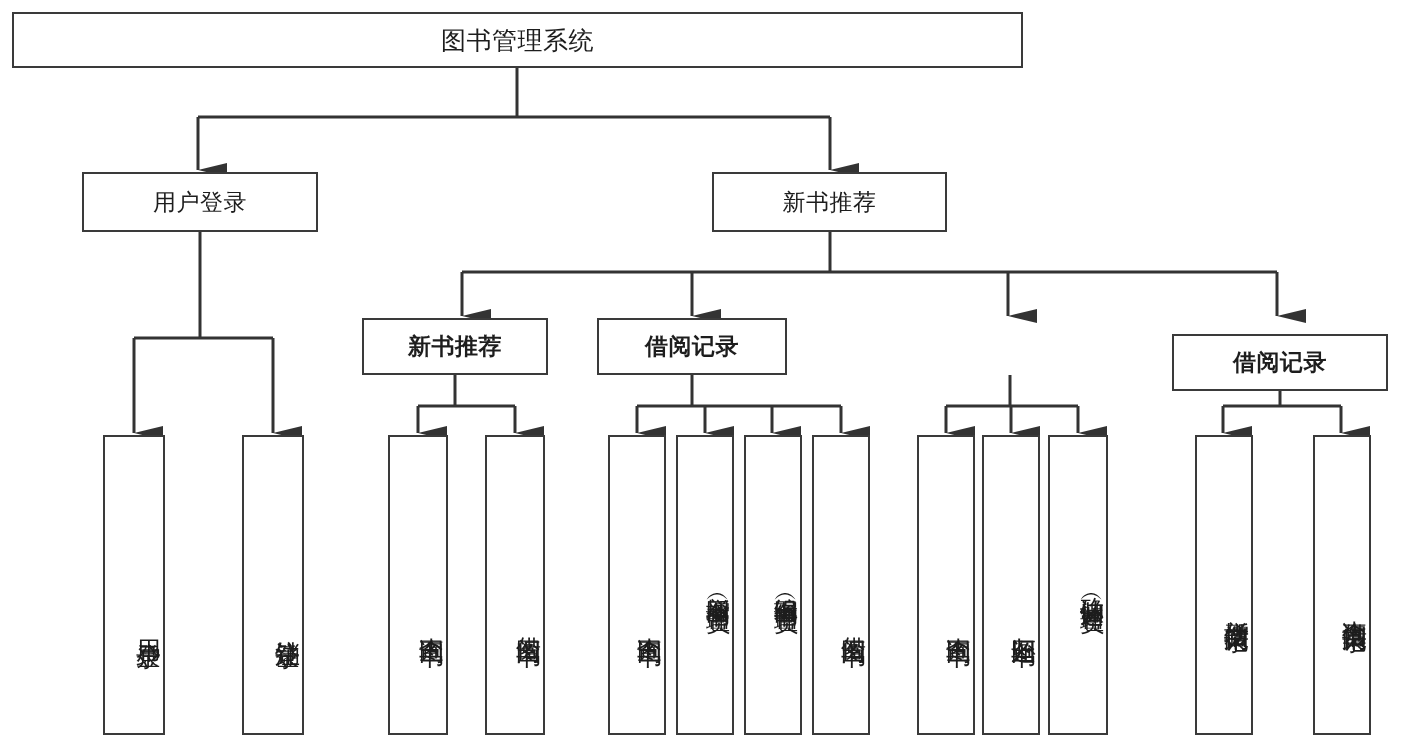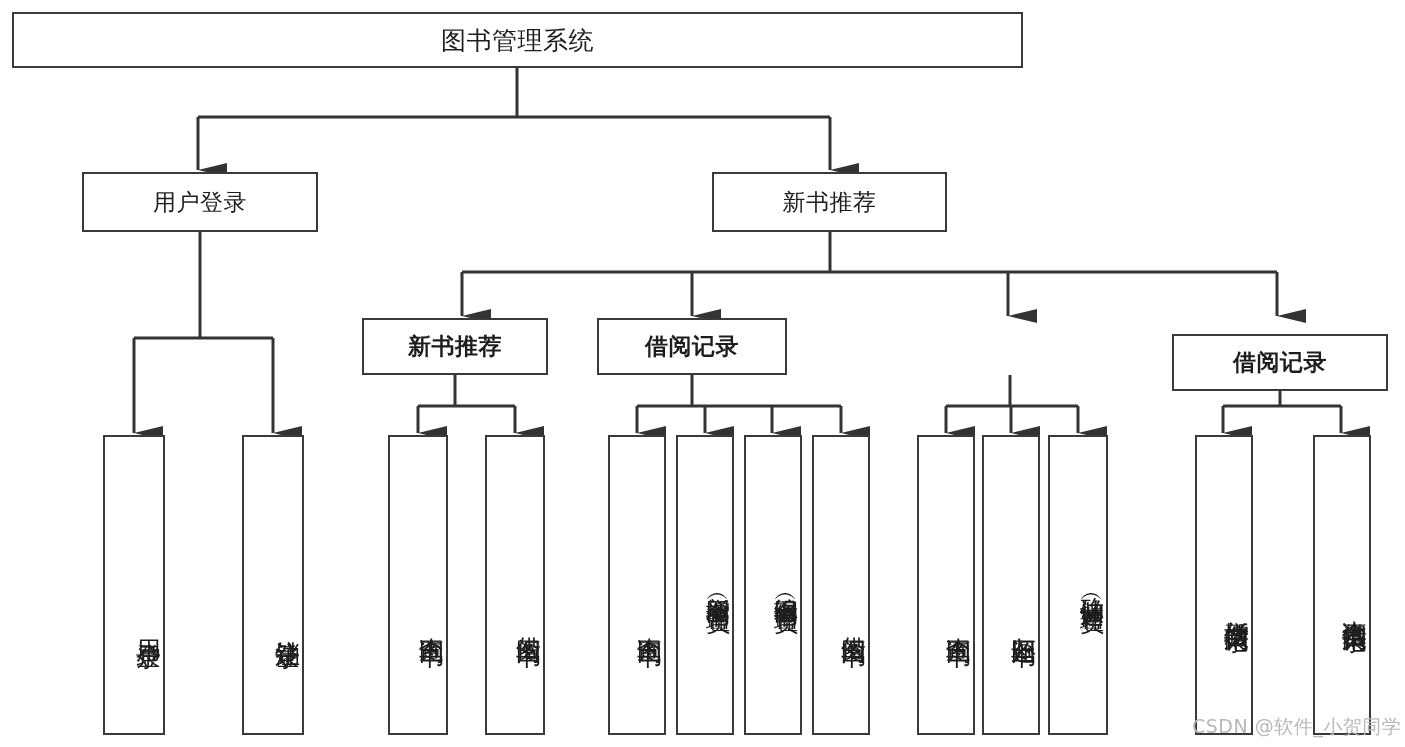--- a/index.html
+++ b/index.html
@@ -164,15 +164,14 @@
   <div class="node leaf tall-text" style="left:744px; top:435px; width:58px; height:300px; padding-top:4px;">编辑图书（管理员）</div>
   <div class="node leaf" style="left:812px; top:435px; width:58px; height:300px; padding-top:72px;">借阅图书</div>
 
   <div class="node leaf" style="left:917px; top:435px; width:58px; height:300px; padding-top:72px;">查询图书</div>
   <div class="node leaf" style="left:982px; top:435px; width:58px; height:300px; padding-top:72px;">归还图书</div>
   <div class="node leaf tall-text" style="left:1048px; top:435px; width:60px; height:300px; padding-top:4px;">确认归还（管理员）</div>
 
   <div class="node leaf" style="left:1195px; top:435px; width:58px; height:300px; padding-top:42px;">新增借阅记录</div>
   <div class="node leaf" style="left:1313px; top:435px; width:58px; height:300px; padding-top:42px;">查询借阅记录</div>
 
-  <div class="watermark" style="left:1192px; top:714px;">CSDN @软件_小贺同学</div>
 
 </div>
 
 </body></html>

